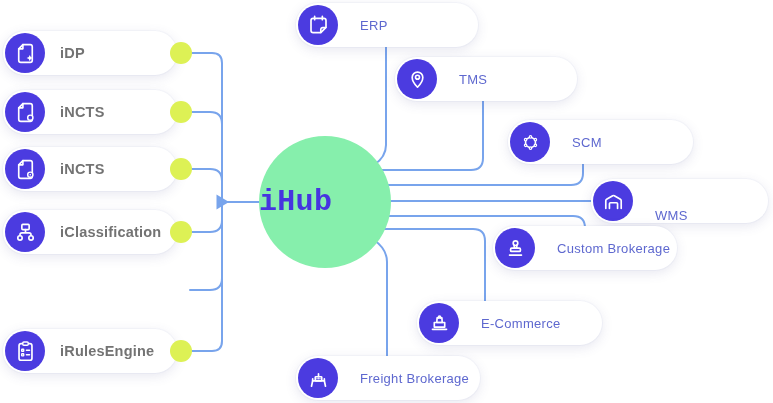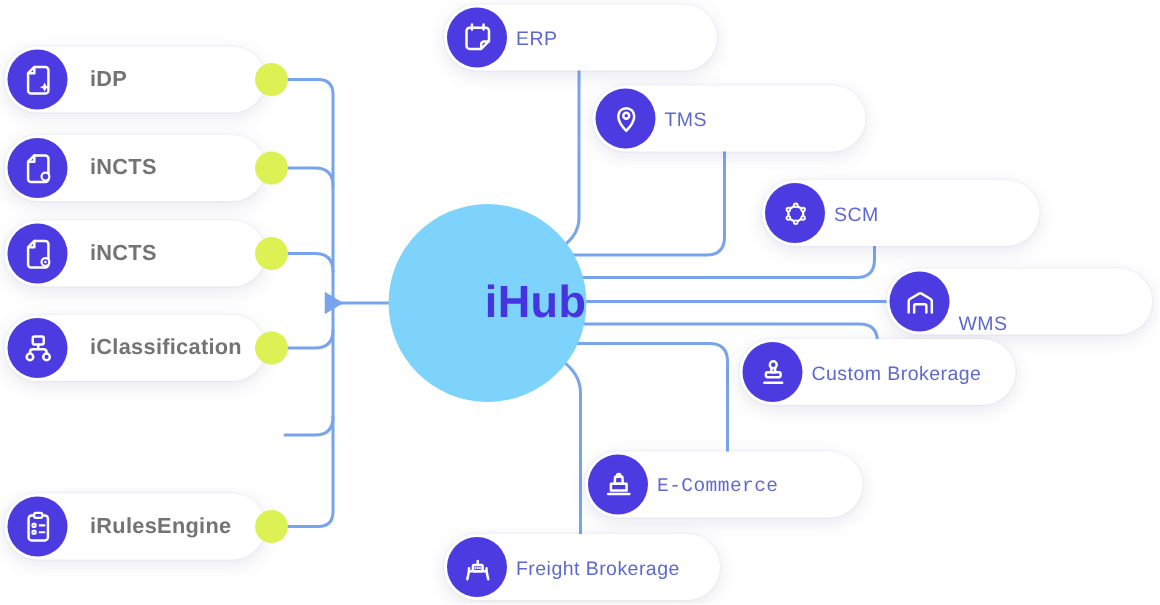--- a/index.html
+++ b/index.html
@@ -16,45 +16,45 @@
   .icircle{
     position:absolute;left:2px;top:2px;width:40px;height:40px;border-radius:50%;
     background:#4B3BE0;display:flex;align-items:center;justify-content:center;
   }
   .icircle svg{width:25px;height:25px;display:block;}
   .llabel{
     margin-left:57px;font-size:14.5px;font-weight:700;color:#737373;
     letter-spacing:.2px;white-space:nowrap;
   }
   .rlabel{
-    margin-left:48px;font-size:13px;font-weight:400;color:#5E68CF;
+    margin-left:64px;font-size:13px;font-weight:400;color:#5E68CF;
     letter-spacing:.3px;white-space:nowrap;
   }
   .dot{
     position:absolute;right:-15px;top:11px;width:22px;height:22px;border-radius:50%;
     background:#DDF155;z-index:3;
   }
   
   .l0{left:3px;top:31px;width:174px;}
   .l1{left:3px;top:90px;width:174px;}
   .l2{left:3px;top:147px;width:174px;}
   .l3{left:3px;top:210px;width:174px;}
   .l4{left:3px;top:268px;width:174px;}
   .l5{left:3px;top:329px;width:174px;}
   
   .r0{left:296px;top:3px;width:182px;}
   .r1{left:395px;top:57px;width:182px;}
   .r2{left:508px;top:120px;width:185px;}
   .r3{left:591px;top:179px;width:177px;align-items:flex-end;}
   .r4{left:493px;top:226px;width:184px;}
-  .r5{left:390px;top:301px;width:185px;font-family:Liberation Mono, monospace;}
+  .r5{left:417px;top:301px;width:185px;}
   .r6{left:296px;top:356px;width:184px;}
   #hub{
     position:absolute;left:259px;top:136px;width:132px;height:132px;border-radius:50%;
-    background:#7dd3fc;z-index:2;display:flex;align-items:center;justify-content:flex-end;
+    background:#86efac;z-index:2;display:flex;align-items:center;justify-content:flex-start;font-family:Liberation Mono, monospace;
   }
   #hub span{font-size:30px;font-weight:700;color:#4634E0;letter-spacing:.3px;}
 </style>
 </head>
 <body>
 
 <div id="stage">
 
   <svg id="wires" width="773" height="403" viewBox="0 0 773 403">
     <g fill="none" stroke="#78A4EC" stroke-width="2" stroke-linecap="round">

